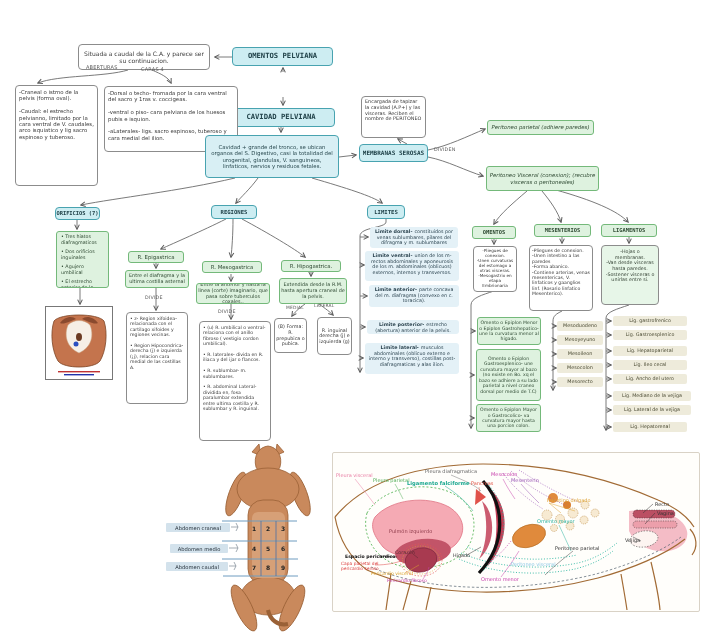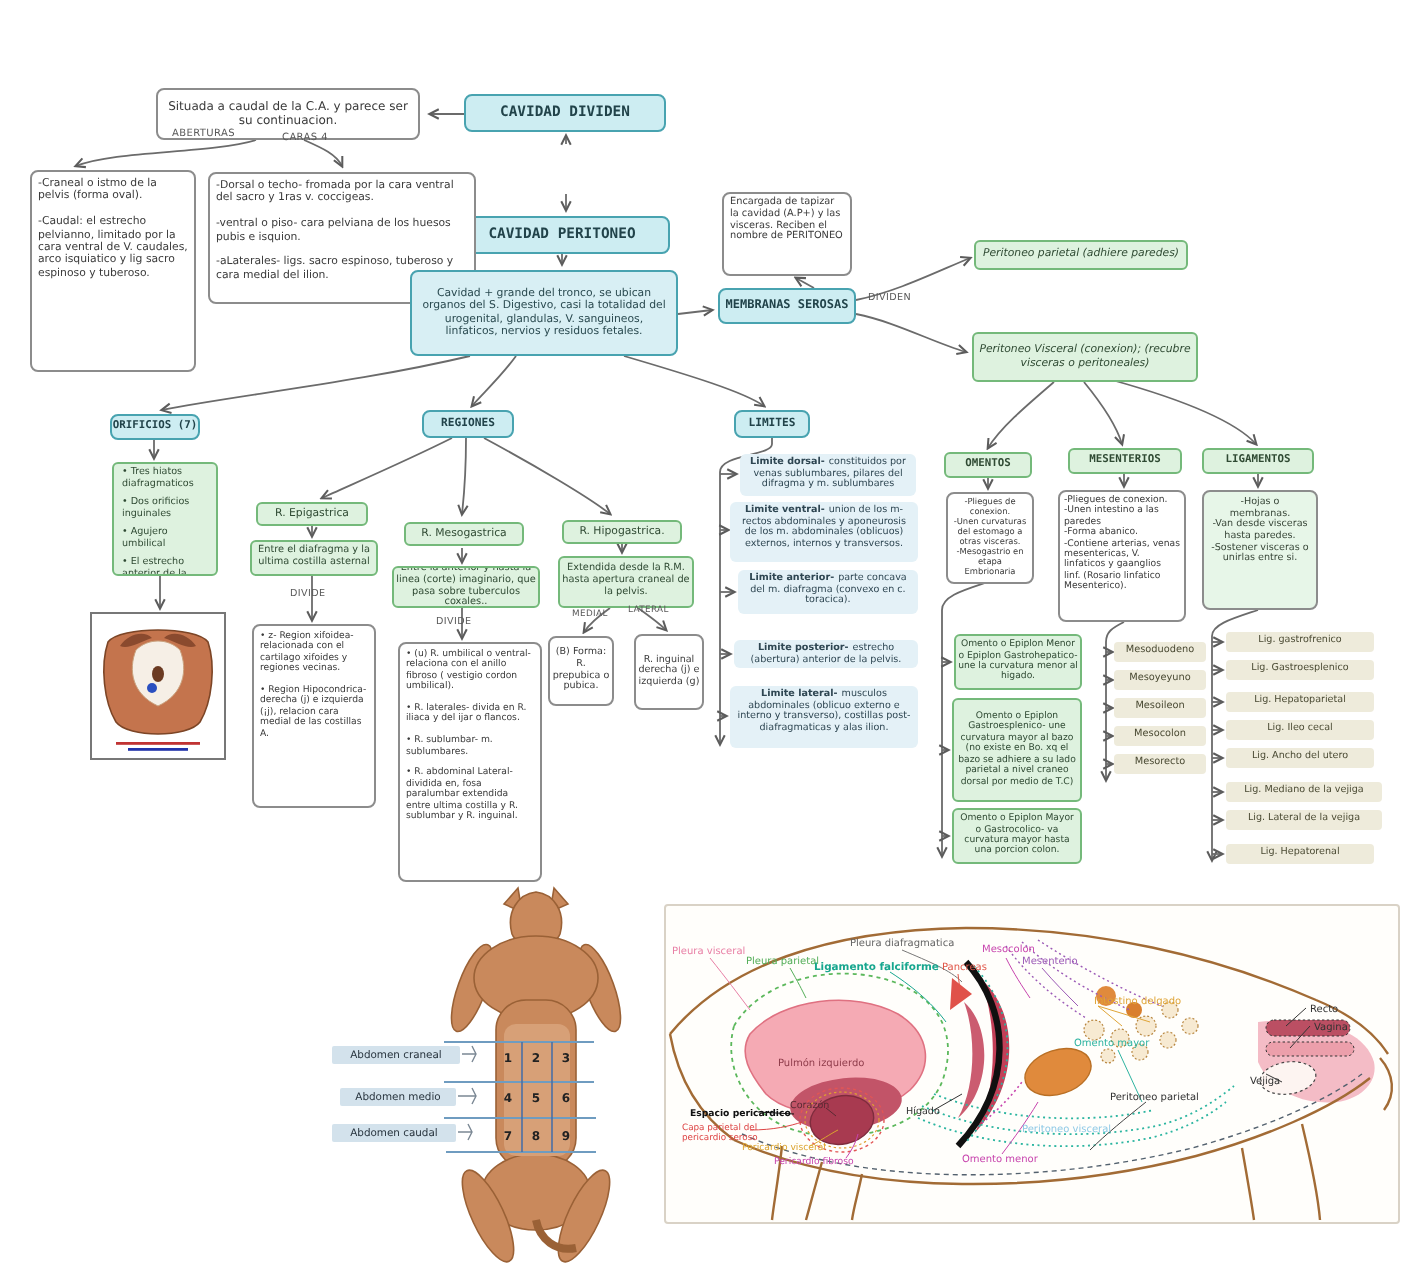--- a/index.html
+++ b/index.html
@@ -146,24 +146,24 @@
       <text x="268" y="570">8</text>
       <text x="283" y="570">9</text>
     </g>
   </g>
 </svg>
 
 <div class="bx white" style="left:78px;top:44px;width:132px;height:26px;font-size:6px;display:flex;align-items:center;justify-content:center;text-align:center;padding:1px 4px;">
       <span>Situada a caudal de la C.A. y parece ser su continuacion.</span>
     </div>
 <div class="bx cyan" style="left:232px;top:47px;width:101px;height:19px;font-size:7.2px;">
-      <span>CAVIDAD DIVIDEN</span>
+      <span>OMENTOS PELVIANA</span>
     </div>
 <div class="bx cyan" style="left:227px;top:108px;width:108px;height:19px;font-size:7.2px;">
-      <span>CAVIDAD PERITONEO</span>
+      <span>CAVIDAD PELVIANA</span>
     </div>
 <div class="lbl" style="left:86px;top:64px;">ABERTURAS</div>
 <div class="lbl" style="left:141px;top:66px;">CARAS 4</div>
 <div class="bx white pre" style="left:15px;top:85px;width:83px;height:101px;font-size:5.4px;padding:3px;">-Craneal o istmo de la pelvis (forma oval).
 
 -Caudal: el estrecho pelvianno, limitado por la cara ventral de V. caudales, arco isquiatico y lig sacro espinoso y tuberoso.</div>
 <div class="bx white pre" style="left:104px;top:86px;width:134px;height:66px;font-size:5.4px;padding:3px;">-Dorsal o techo- fromada por la cara ventral del sacro y 1ras v. coccigeas.
 
 -ventral o piso- cara pelviana de los huesos pubis e isquion.
 

